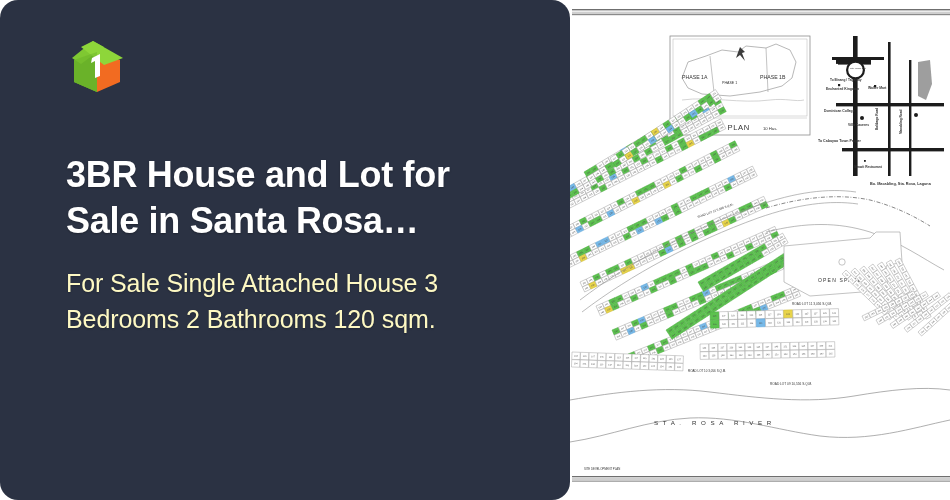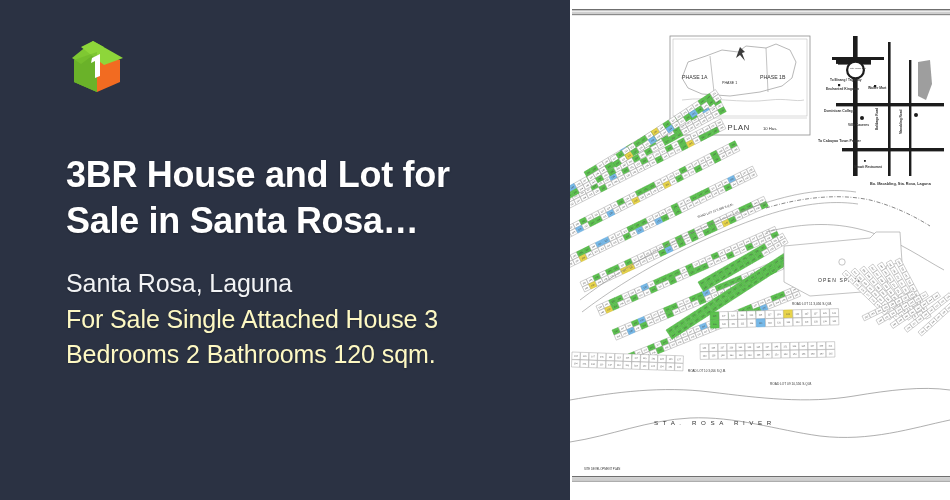--- a/index.html
+++ b/index.html
@@ -19,20 +19,21 @@
   }
 
   
   #info-panel {
     width: 570px;
     height: 500px;
     background: #2b3243;
     position: relative;
     flex: 0 0 570px;
     padding: 36px 37px 0 66px;
+    border-radius: 18px;
   }
   #brand-logo {
     width: 62px; height: 62px;
     position: relative;
     margin-bottom: 54px;
   }
   #brand-logo svg { display: block; }
 
   #listing-title {
     color: #ffffff;
@@ -105,21 +106,20 @@
         <polygon points="6,22 15,11 38,29 27,33" fill="#6fb72b" opacity="0.0"></polygon>
 
         <polygon points="31,16 31,56 8,46 8,24" fill="#62a824" opacity="0.35"></polygon>
 
         <polygon points="26,22 34,18 34,40 29,42 29,25 25,27" fill="#ffffff"></polygon>
       </svg>
     </div>
 
     <h1 id="listing-title">3BR House and Lot for Sale in Santa Rosa…</h1>
 
-    <div class="detail-line">Santa Rosa, Laguna</div>
 
 
     <div id="description-text">For Sale Single Attached House 3 Bedrooms 2 Bathrooms 120 sqm.</div>
   </div>
 
   <div id="map-panel">
     <svg id="map-svg" width="380" height="500" viewBox="0 0 380 500">
 
       <rect x="0" y="0" width="380" height="500" fill="#ffffff"></rect>
 

